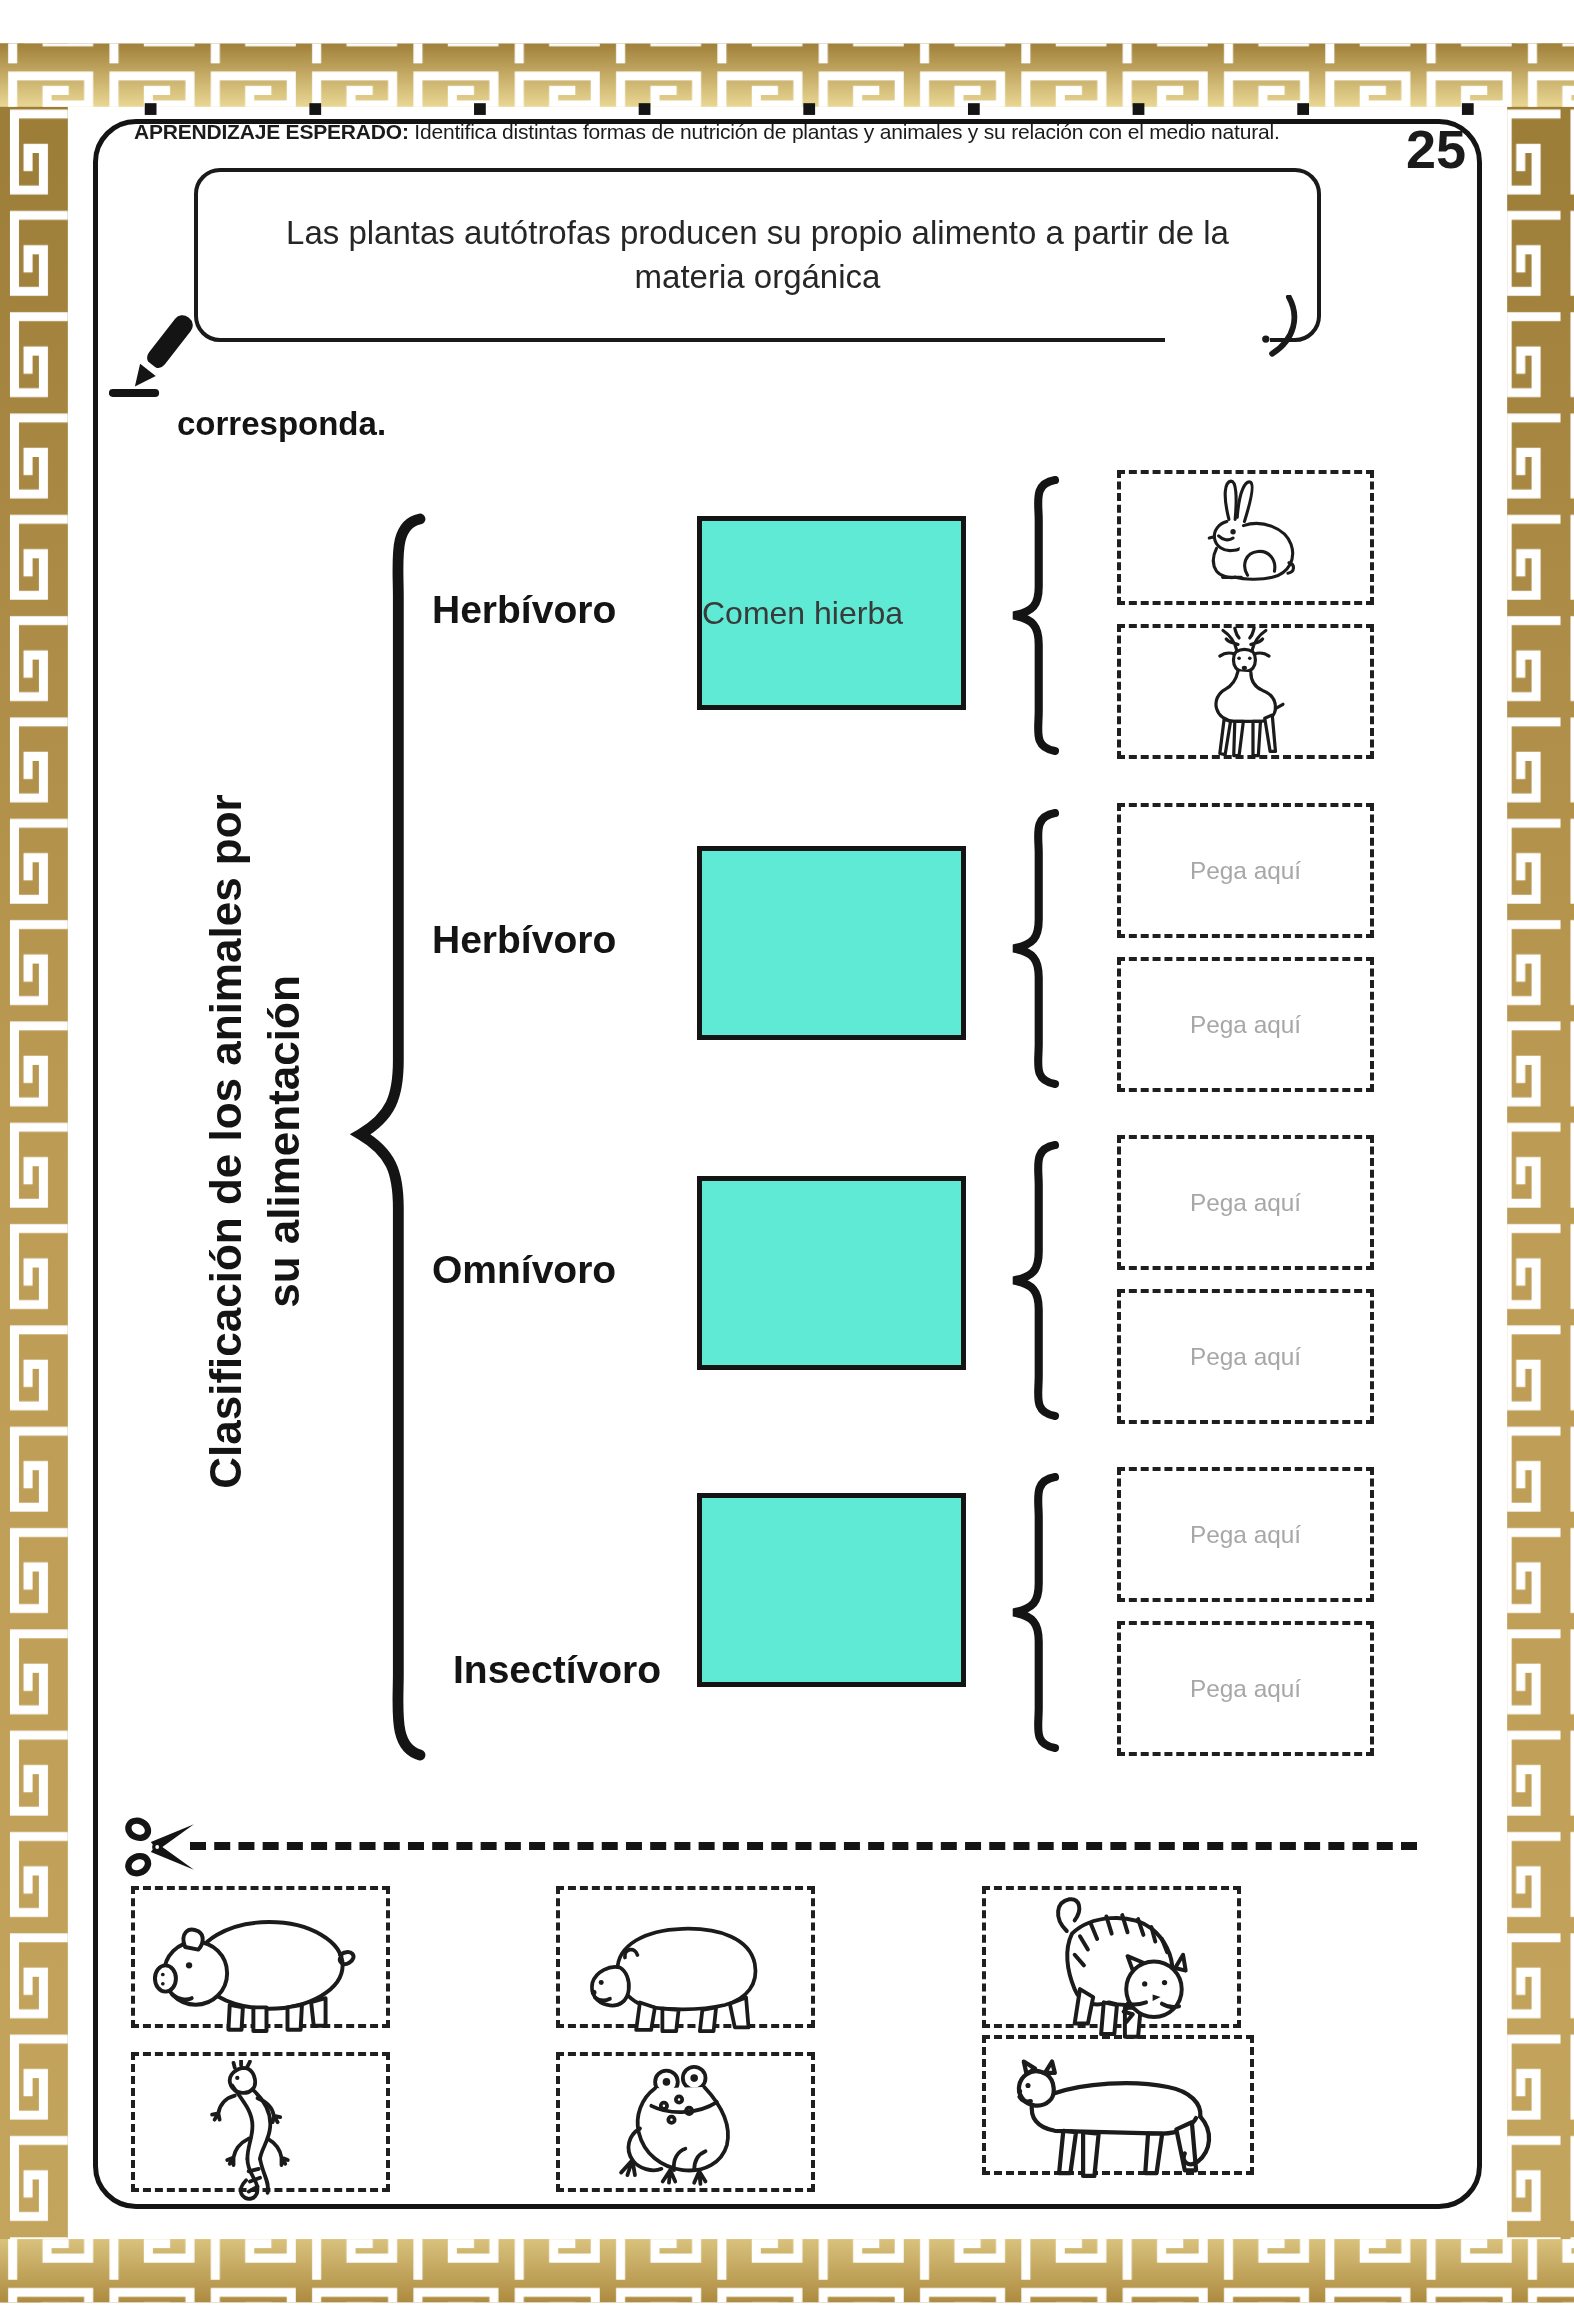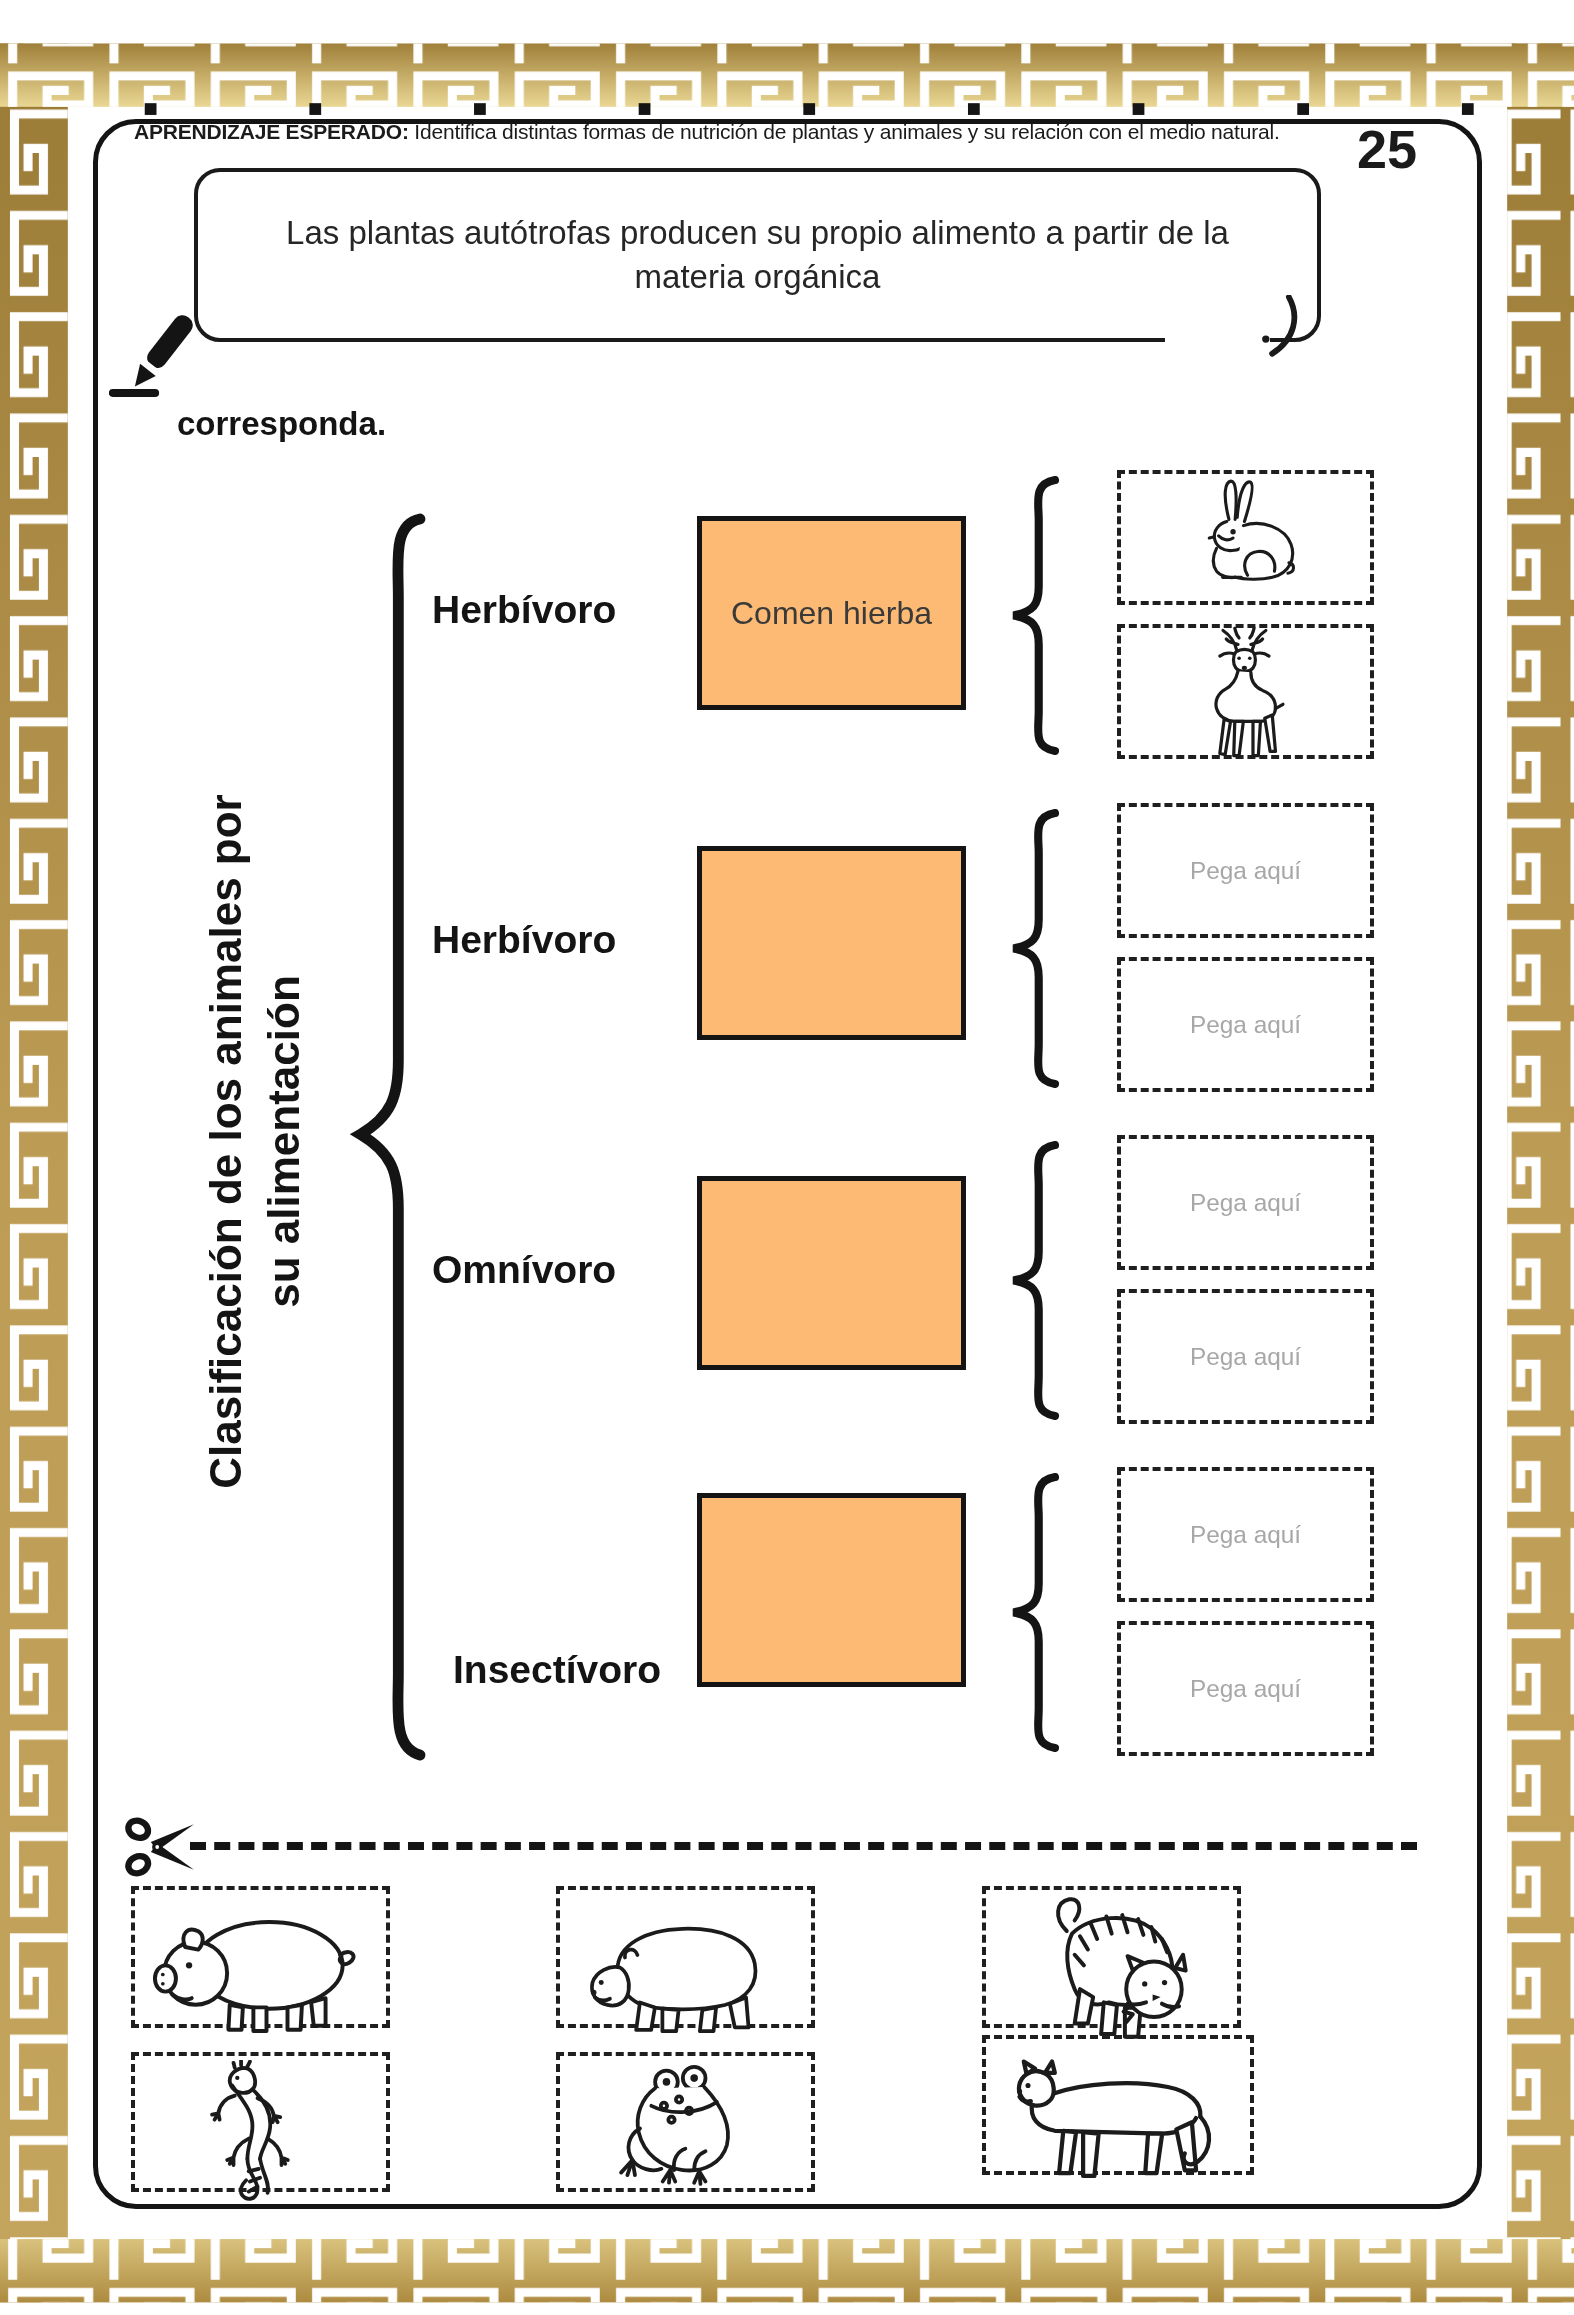--- a/index.html
+++ b/index.html
@@ -5,35 +5,35 @@
   html,body{margin:0;padding:0;background:#ffffff;}
   .page{position:relative;width:1575px;height:2316px;background:#ffffff;overflow:hidden;
         font-family:"Liberation Sans", sans-serif;color:#161616;}
   .abs{position:absolute;}
   svg{display:block;}
   .frame{position:absolute;left:93px;top:119px;width:1379px;height:2080px;
          border:5.4px solid #141414;border-radius:43px;}
   .header{position:absolute;left:134px;top:120px;width:1221px;font-size:21px;
           letter-spacing:-0.2px;color:#1b1b1b;white-space:nowrap;}
   .header b{font-weight:700;}
-  .pagenum{position:absolute;left:1357px;top:118px;width:109px;text-align:left;
+  .pagenum{position:absolute;left:1357px;top:118px;width:109px;text-align:right;
            font-size:54px;font-weight:700;color:#1b1b1b;}
   .bubble{position:absolute;left:194px;top:168px;width:1119px;height:166px;
           border:4.5px solid #1a1a1a;border-radius:26px;display:flex;flex-direction:column;
           align-items:center;justify-content:center;gap:5.4px;}
   .bubble .line{font-size:33px;color:#262626;font-weight:400;}
   .bubble-gap{position:absolute;left:1165px;top:327px;width:105px;height:14.5px;background:#ffffff;}
   .instruction{position:absolute;left:177px;top:360px;width:1276px;font-size:33px;
                font-weight:700;line-height:1.3;color:#141414;}
   .vtitle{position:absolute;left:-373px;top:1078px;width:1266px;height:127px;
           transform:rotate(-90deg);text-align:center;font-weight:700;font-size:44px;
           line-height:1.32;color:#141414;}
   .cat-label{position:absolute;left:432px;width:271px;font-size:39px;font-weight:700;color:#141414;}
   .answer-box{position:absolute;left:697px;width:259px;height:184px;border:5.4px solid #141414;
-              display:flex;align-items:center;justify-content:center;background:#fdba74;}
+              display:flex;align-items:center;justify-content:flex-start;background:#5eead4;}
   .answer-box span{font-size:32px;color:#3a3a3a;font-weight:400;}
   .slot{position:absolute;left:1117px;width:249px;height:127px;border:4.5px dashed #1f1f1f;
         display:flex;align-items:center;justify-content:center;text-align:center;}
   .slot .pega{font-size:24.4px;color:#a7a7a7;font-weight:400;}
   .cut-line{position:absolute;left:190px;top:1842px;width:1227px;height:0;
             border-top:8.1px dashed #141414;}
   .cutbox{position:absolute;border:4.5px dashed #1f1f1f;}
   .animal{position:absolute;}
   .ln{fill:none;stroke:#1b1b1b;stroke-width:3;stroke-linecap:round;stroke-linejoin:round;}
   .lnf{fill:#ffffff;stroke:#1b1b1b;stroke-width:3;stroke-linecap:round;stroke-linejoin:round;}

